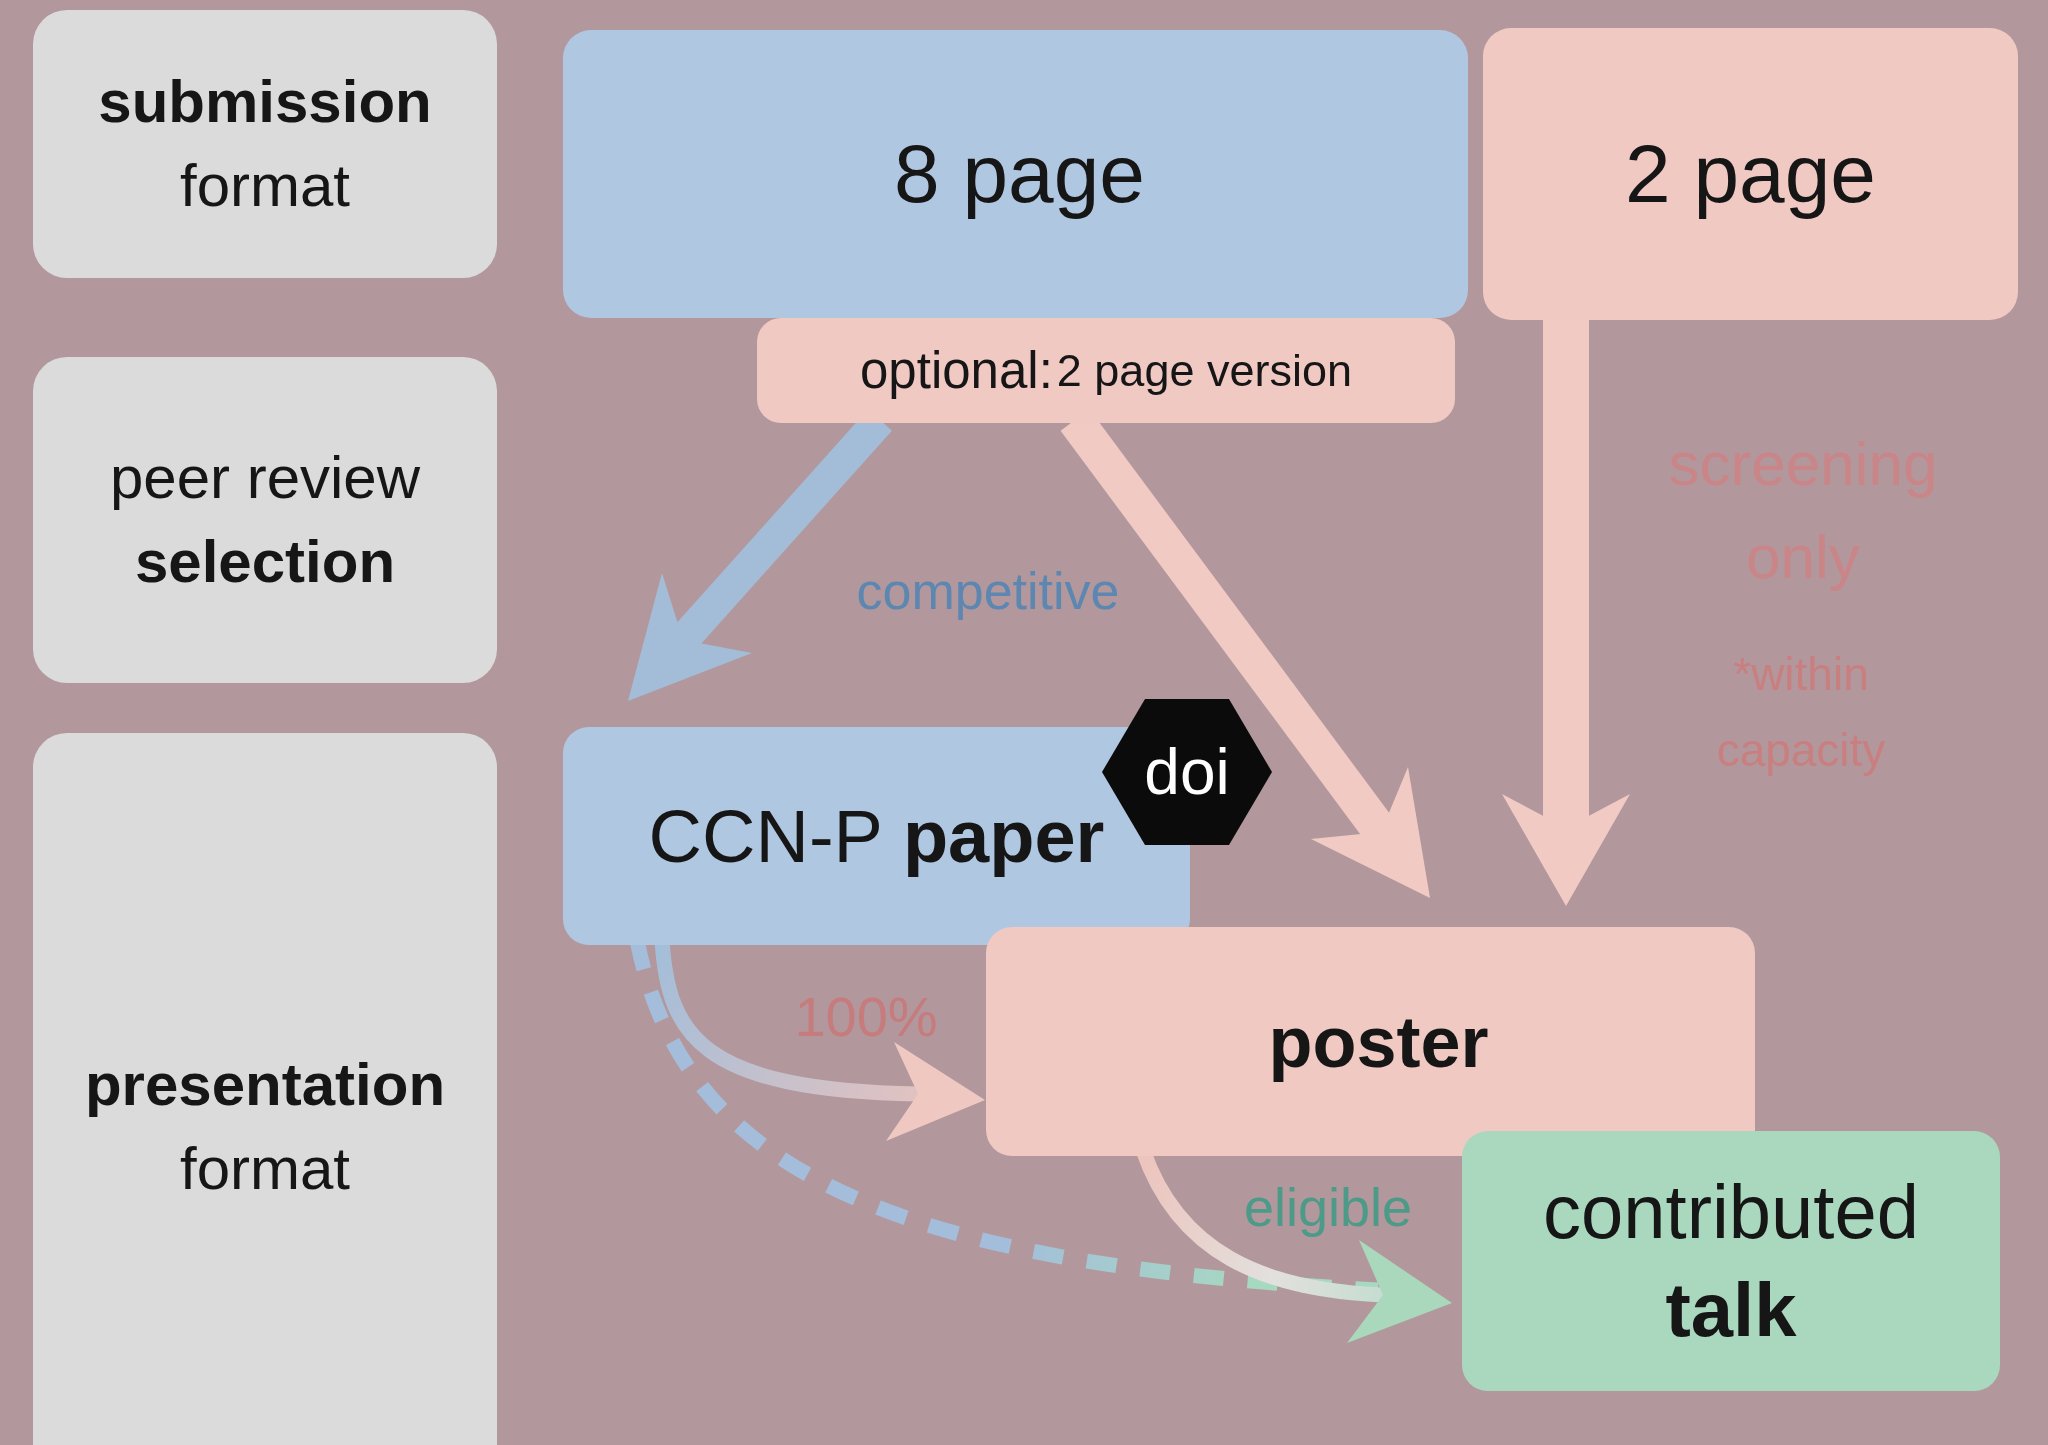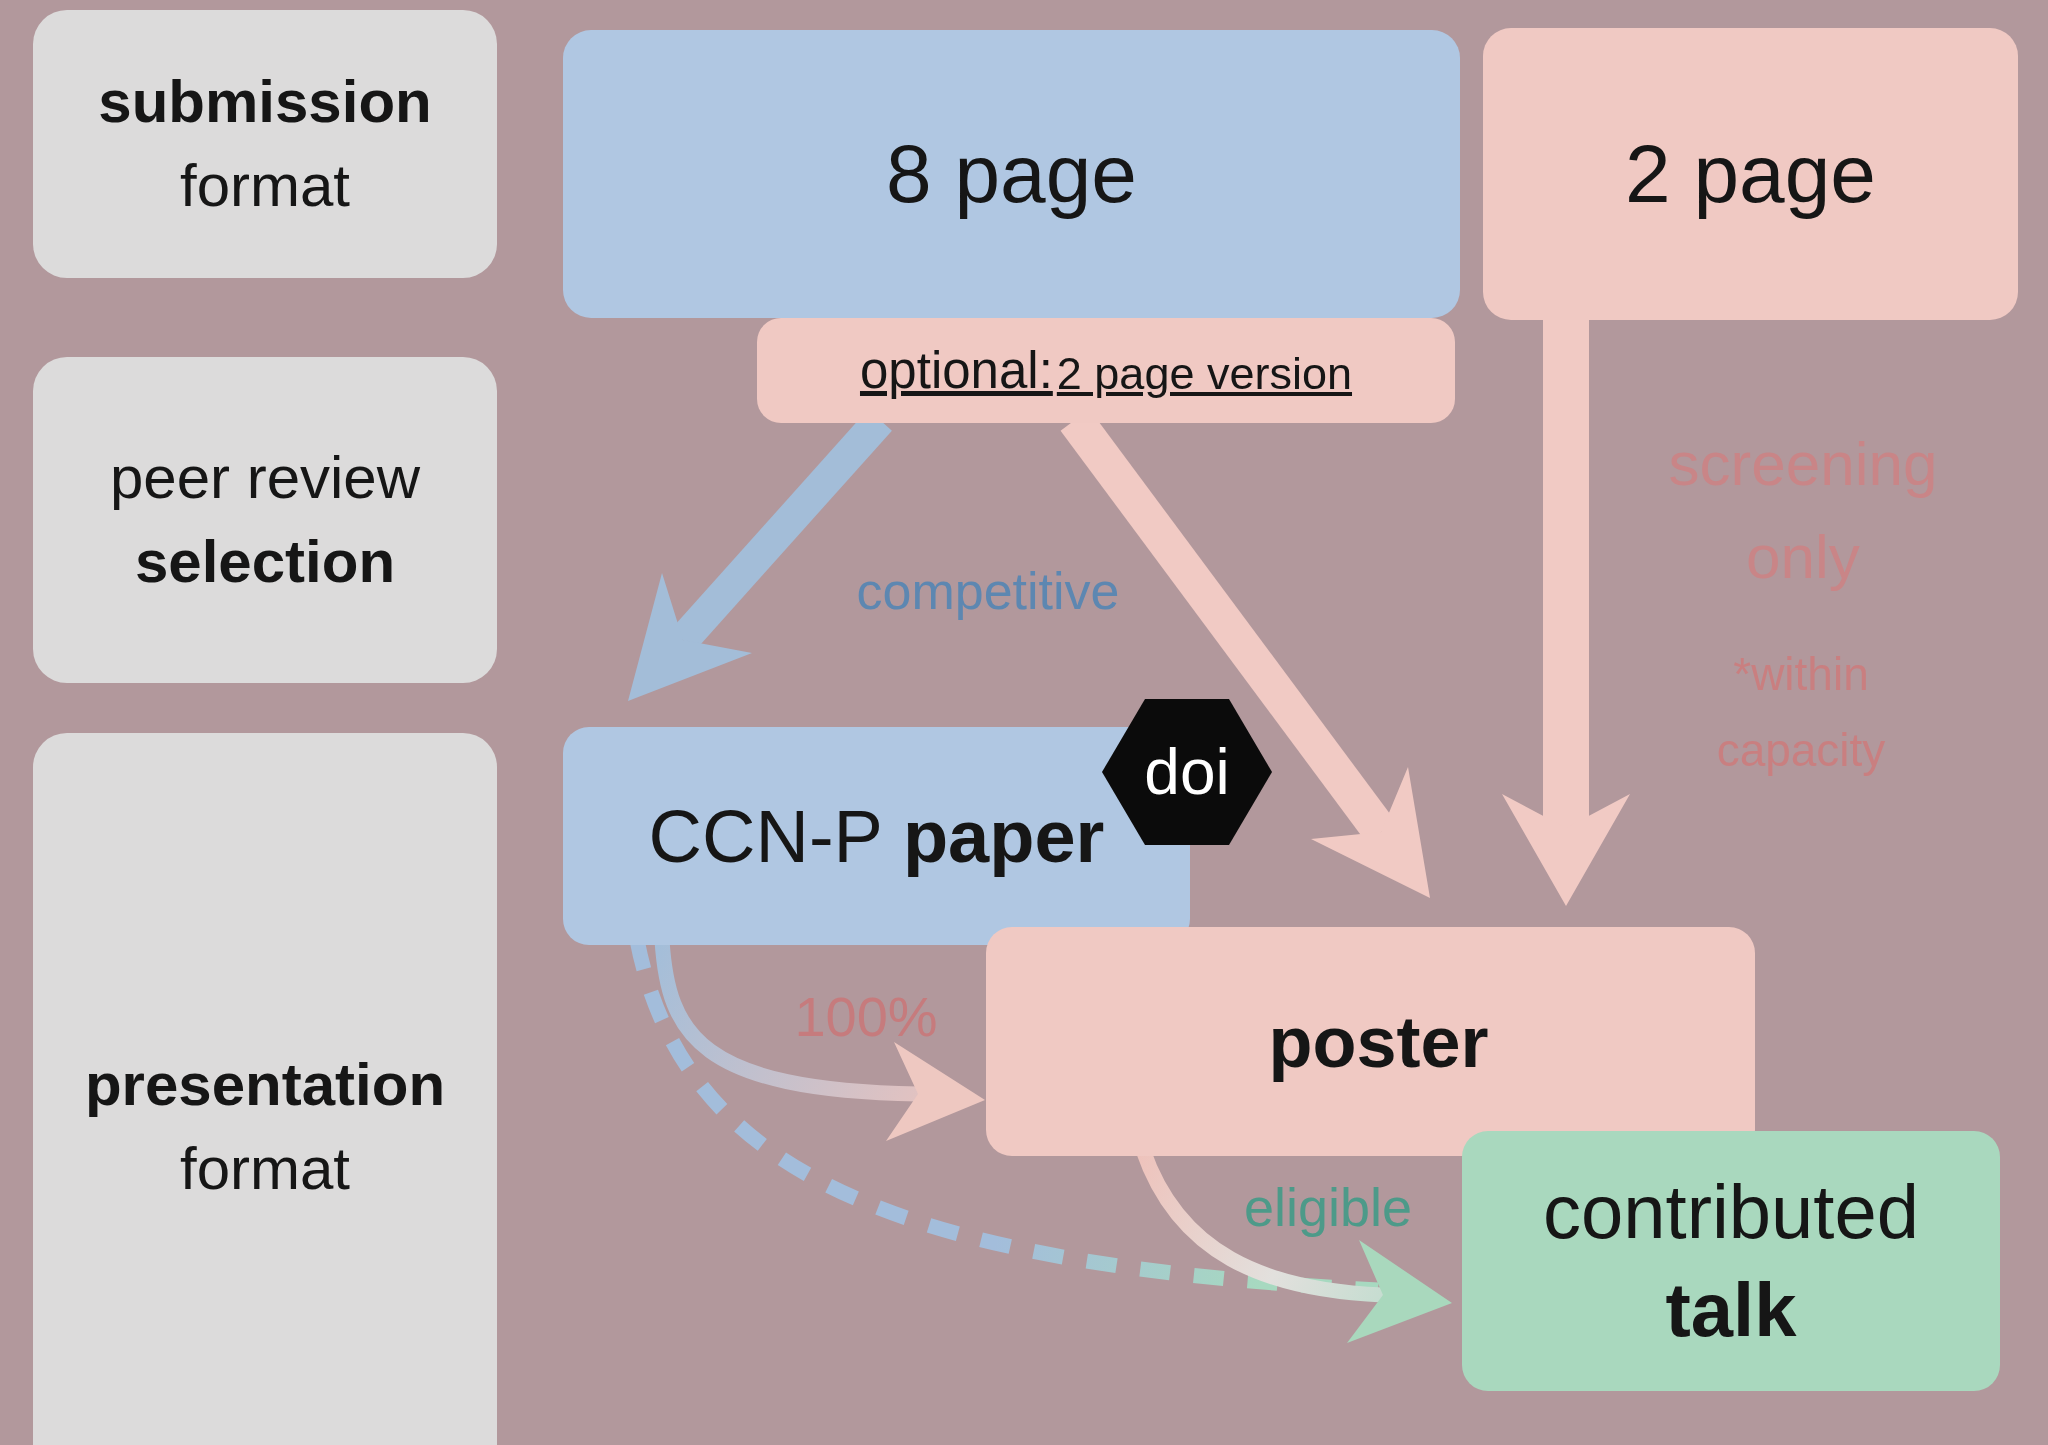--- a/index.html
+++ b/index.html
@@ -23,24 +23,24 @@
   }
   .gray{background:#dcdbdb;border-radius:34px;}
   .blue{background:#b0c7e2;}
   .pink{background:#f0c9c3;}
   .green{background:#a9d8be;}
   .gray .line{font-size:60px;line-height:84px;}
   .b{font-weight:bold;}
   .box-submission{left:33px;top:10px;width:464px;height:268px;}
   .box-review{left:33px;top:357px;width:464px;height:326px;}
   .box-presentation{left:33px;top:733px;width:464px;height:788px;}
-  .box-8page{left:563px;top:30px;width:897px;height:288px;font-size:82px;}
+  .box-8page{left:563px;top:30px;width:897px;height:288px;font-size:82px;padding-left:8px;}
   .box-2page{left:1483px;top:28px;width:535px;height:292px;font-size:82px;}
   .box-optional{left:757px;top:318px;width:698px;height:105px;border-radius:24px;}
-  .box-optional .row{display:flex;align-items:flex-end;gap:4px;text-decoration:underline;}
+  .box-optional .row{display:flex;align-items:center;gap:4px;}
   .opt-label{font-size:51px;}
   .opt-detail{font-size:45px;}
   .box-paper{left:563px;top:727px;width:627px;height:218px;font-size:74px;border-radius:26px;}
   .box-paper .row{display:flex;align-items:baseline;gap:20px;}
   .box-poster{left:986px;top:927px;width:753px;height:229px;font-size:72px;border-radius:26px;padding-left:16px;}
   .box-talk{left:1462px;top:1131px;width:538px;height:260px;font-size:76px;z-index:2;border-radius:26px;}
   .box-talk .line{line-height:98px;}
   .hex{position:absolute;left:1095px;top:692px;z-index:3;}
   .note{
     position:absolute;z-index:2;

